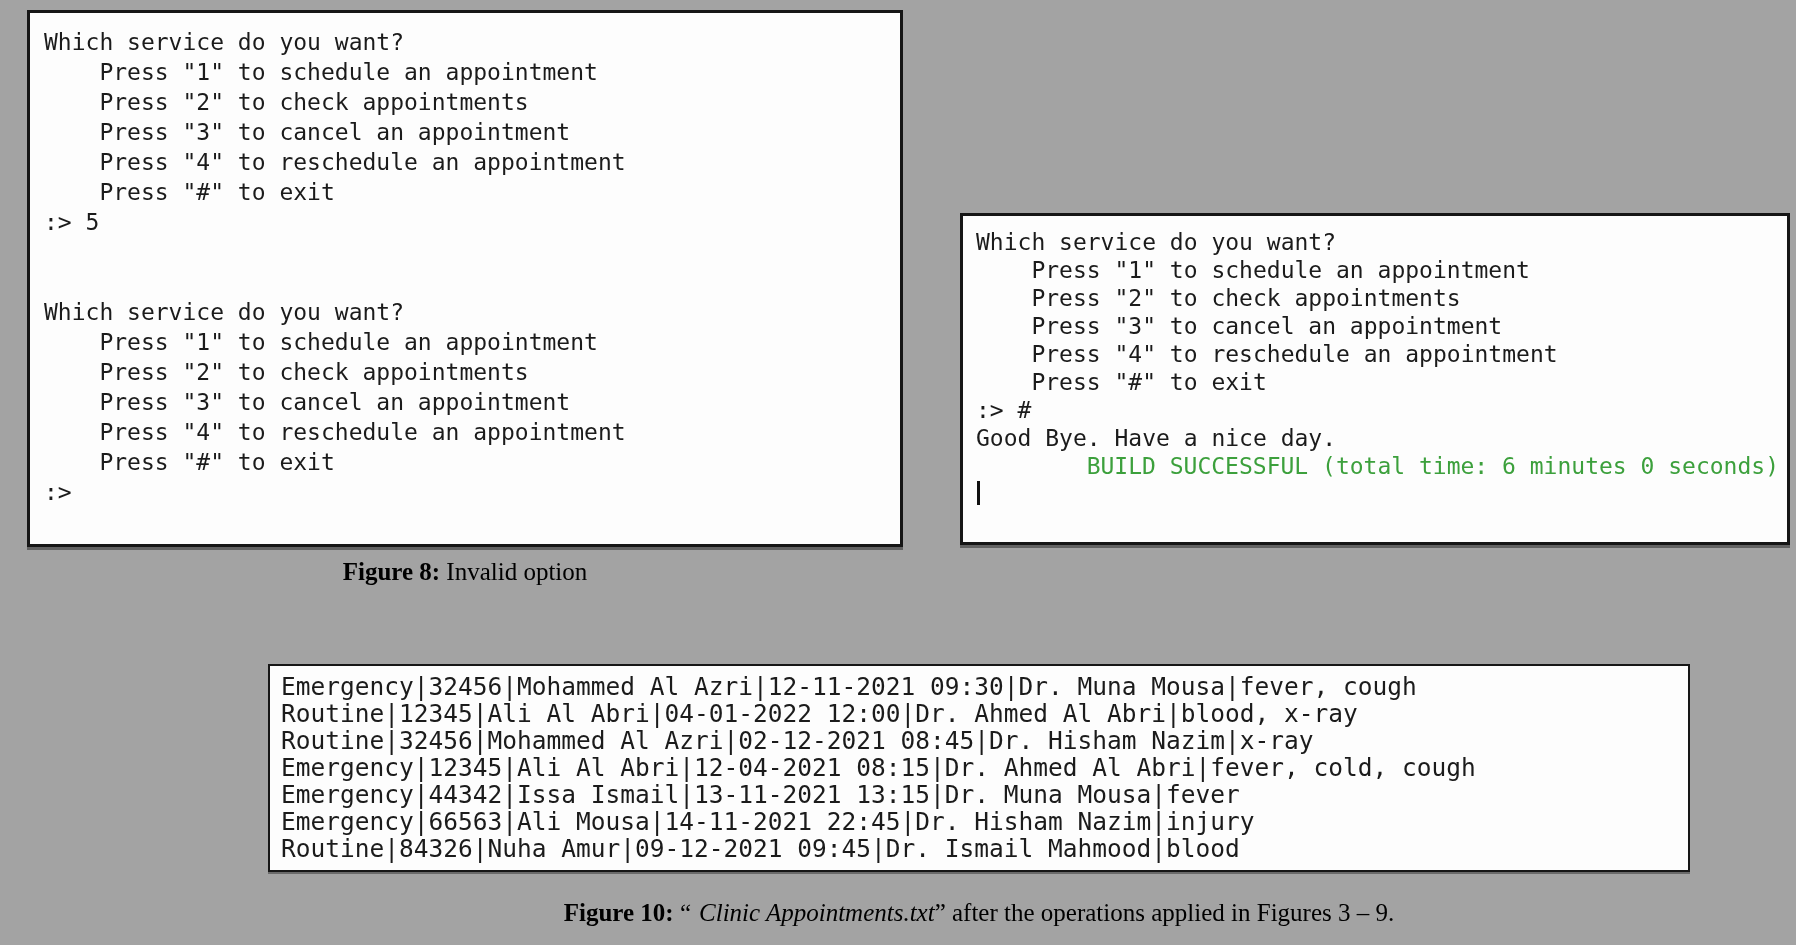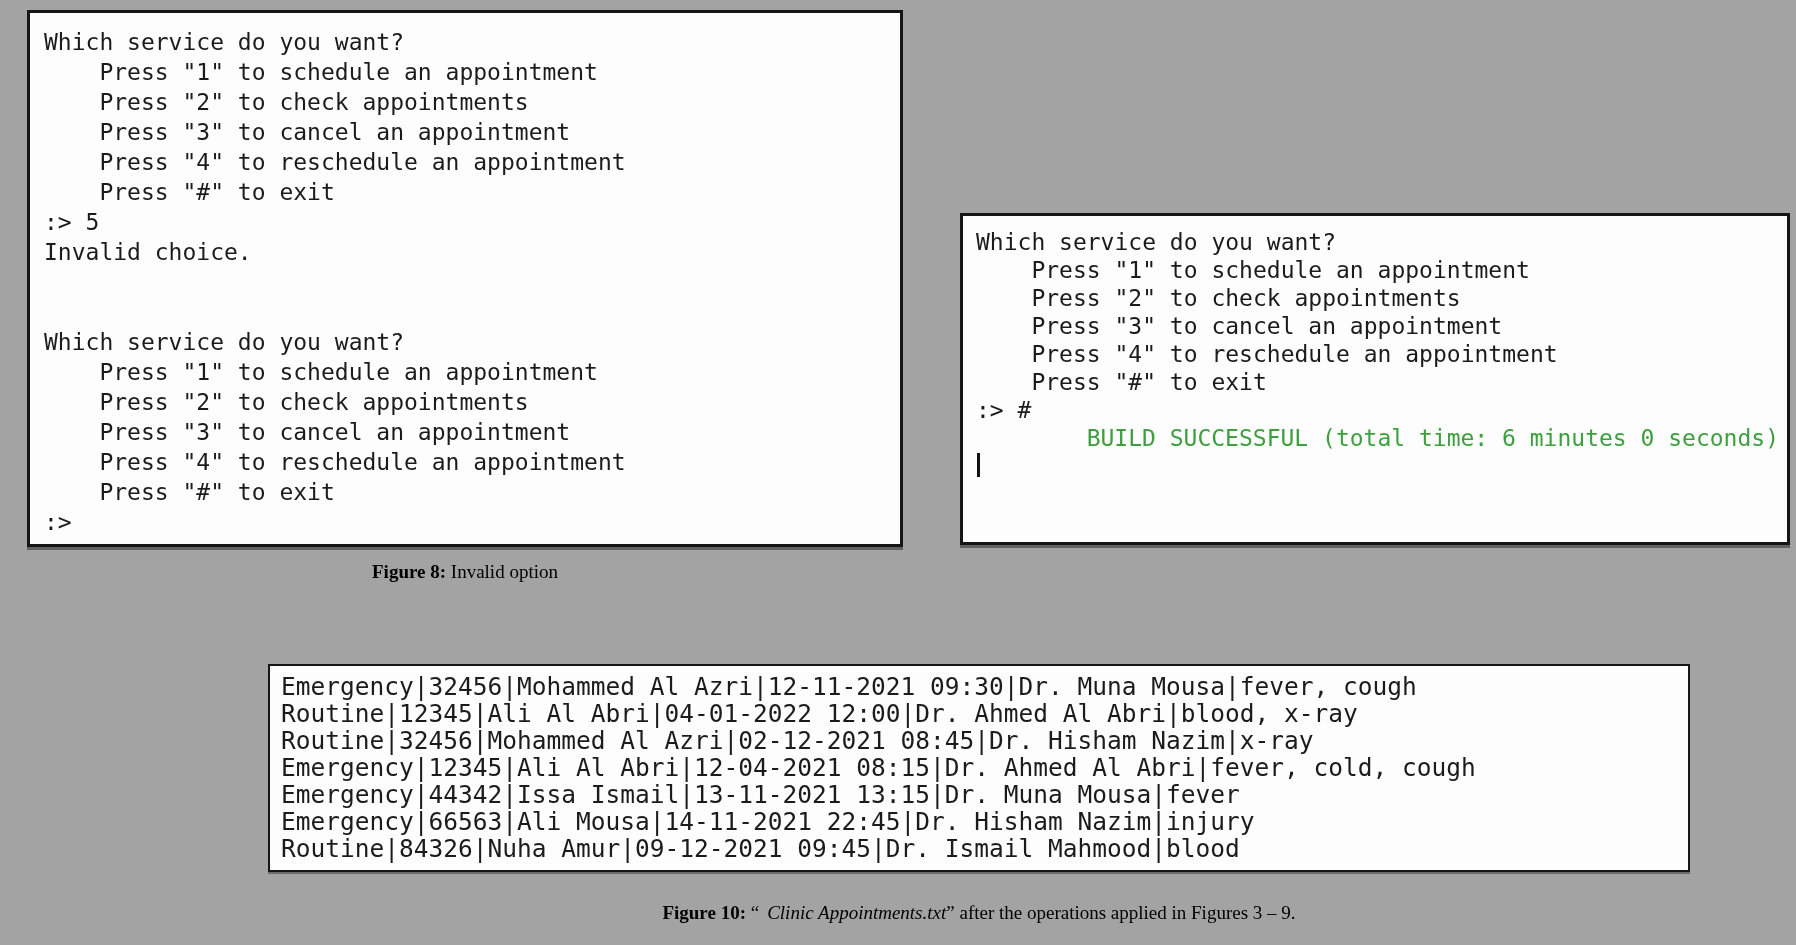--- a/index.html
+++ b/index.html
@@ -58,21 +58,21 @@
     display: inline-block;
     width: 3px;
     height: 24px;
     background: #111111;
     vertical-align: text-top;
     margin-left: 1px;
   }
   .caption {
     position: absolute;
     text-align: center;
-    font-size: 19px;
+    font-size: 25px;
     color: #000000;
     line-height: 32px;
   }
   #cap8  { left: 27px;  top: 556px; width: 876px;  }
   #cap9  { left: 960px; top: 556px; width: 830px;  }
   #cap10 { left: 268px; top: 897px; width: 1422px; }
   .cap-label { font-weight: bold; }
   .cap-filename { font-style: italic; margin-left: 8px; }
 </style>
 </head>
@@ -81,21 +81,20 @@
 <div class="page">
 
   <section class="terminal" id="term8">
     <div class="tline">Which service do you want?</div>
     <div class="tline">    Press "1" to schedule an appointment</div>
     <div class="tline">    Press "2" to check appointments</div>
     <div class="tline">    Press "3" to cancel an appointment</div>
     <div class="tline">    Press "4" to reschedule an appointment</div>
     <div class="tline">    Press "#" to exit</div>
     <div class="tline">:&gt; 5</div>
-    <div class="tline">Invalid choice.</div>
     <div class="tline"></div>
     <div class="tline"></div>
     <div class="tline">Which service do you want?</div>
     <div class="tline">    Press "1" to schedule an appointment</div>
     <div class="tline">    Press "2" to check appointments</div>
     <div class="tline">    Press "3" to cancel an appointment</div>
     <div class="tline">    Press "4" to reschedule an appointment</div>
     <div class="tline">    Press "#" to exit</div>
     <div class="tline">:&gt;</div>
   </section>
@@ -103,20 +102,21 @@
   <div class="caption" id="cap8"><strong class="cap-label">Figure 8:</strong><span> Invalid option</span></div>
 
   <section class="terminal" id="term9">
     <div class="tline">Which service do you want?</div>
     <div class="tline">    Press "1" to schedule an appointment</div>
     <div class="tline">    Press "2" to check appointments</div>
     <div class="tline">    Press "3" to cancel an appointment</div>
     <div class="tline">    Press "4" to reschedule an appointment</div>
     <div class="tline">    Press "#" to exit</div>
     <div class="tline">:&gt; #</div>
+    <div class="tline">Good Bye. Have a nice day.</div>
     <div class="tline green">BUILD SUCCESSFUL (total time: 6 minutes 0 seconds)</div>
     <div class="tline"><span class="cursor"></span></div>
   </section>
 
 
   <section class="terminal" id="term10">
     <div class="tline">Emergency|32456|Mohammed Al Azri|12-11-2021 09:30|Dr. Muna Mousa|fever, cough</div>
     <div class="tline">Routine|12345|Ali Al Abri|04-01-2022 12:00|Dr. Ahmed Al Abri|blood, x-ray</div>
     <div class="tline">Routine|32456|Mohammed Al Azri|02-12-2021 08:45|Dr. Hisham Nazim|x-ray</div>
     <div class="tline">Emergency|12345|Ali Al Abri|12-04-2021 08:15|Dr. Ahmed Al Abri|fever, cold, cough</div>

